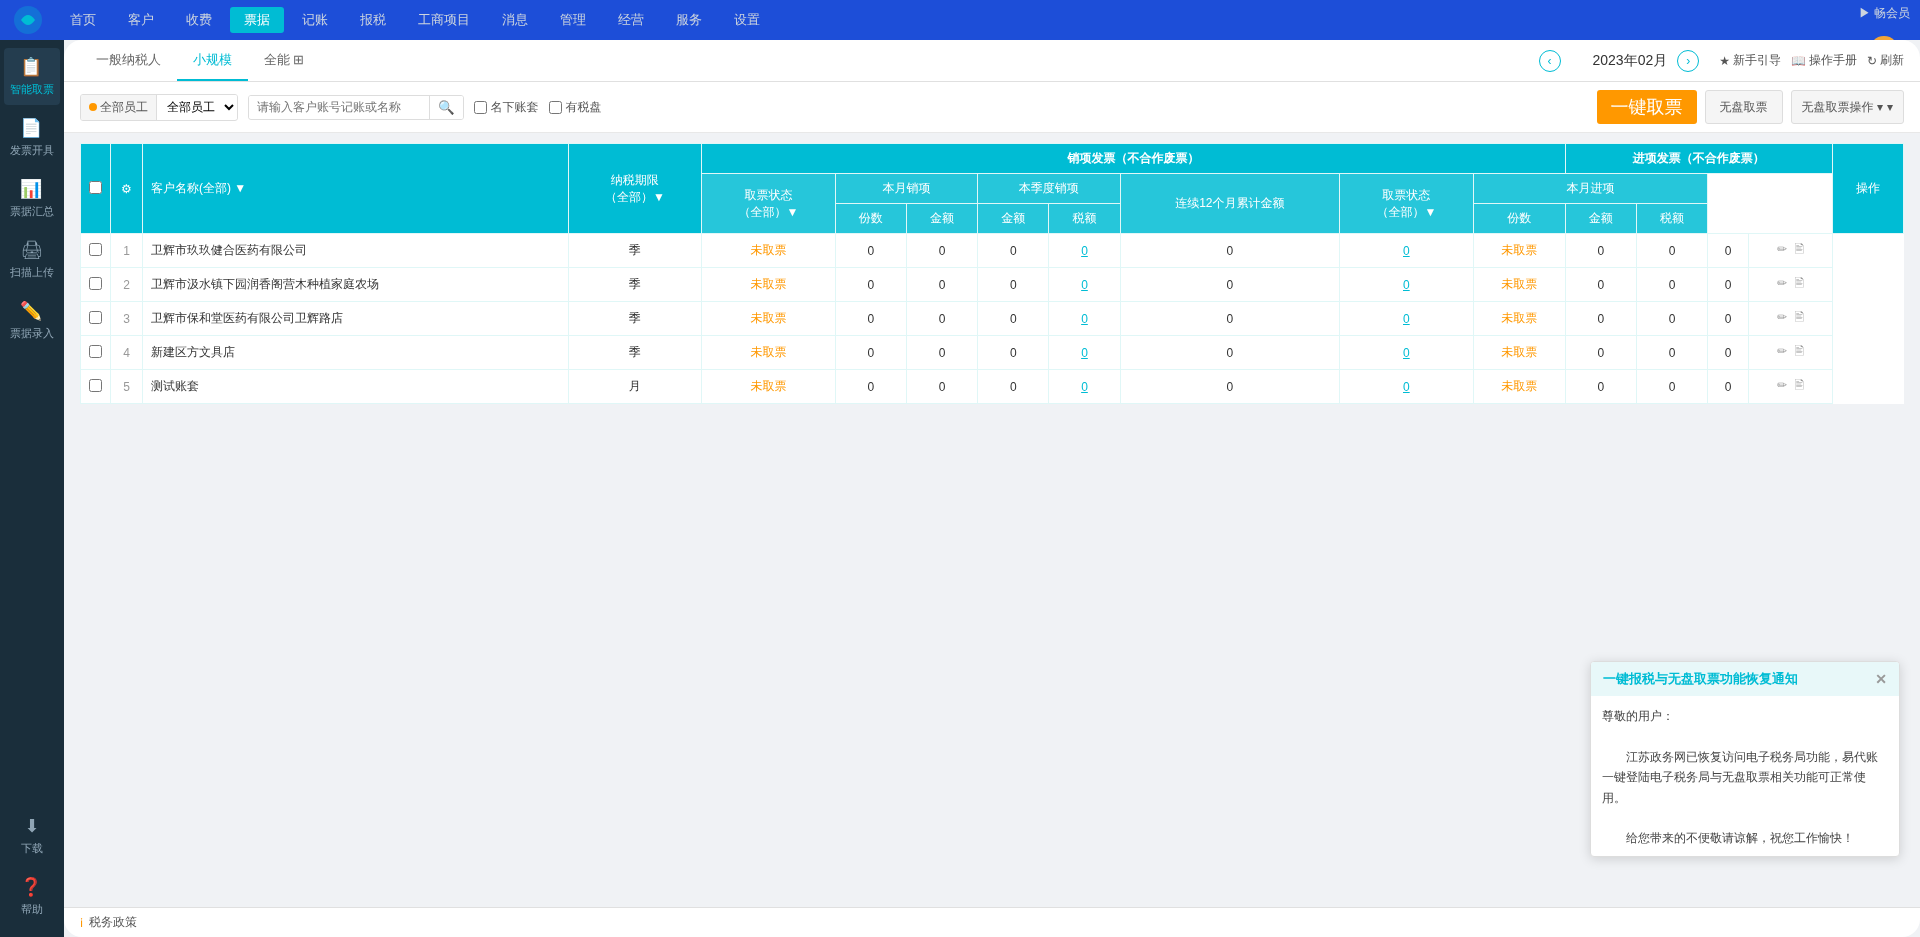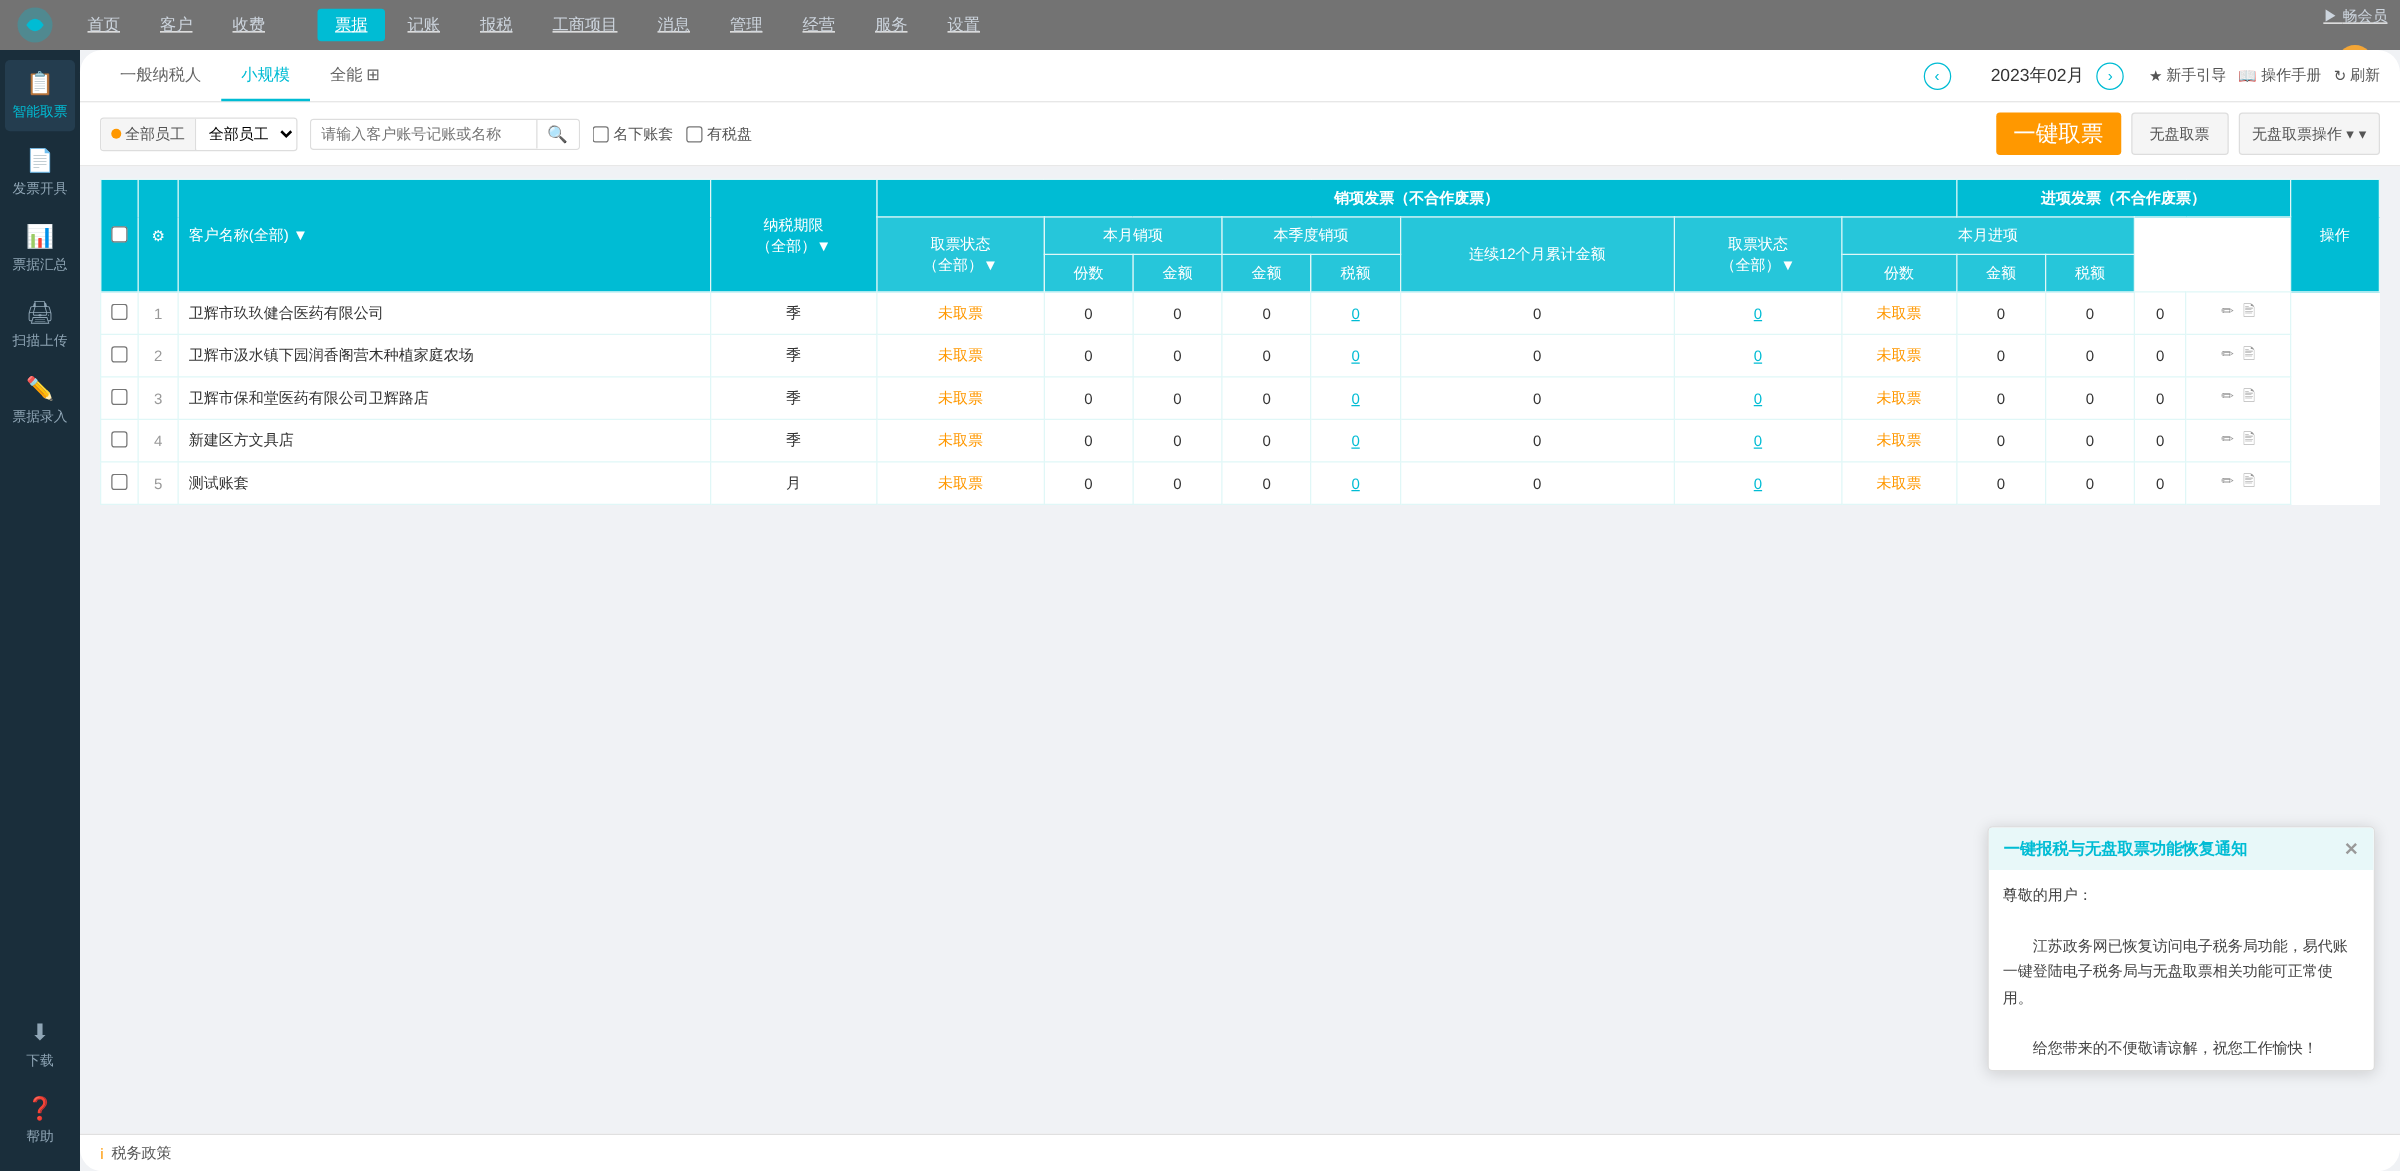--- a/index.html
+++ b/index.html
@@ -1,26 +1,25 @@
 <!DOCTYPE html>
 <html><head>
   <meta charset="utf-8">
   <style>
     * { box-sizing: border-box; margin: 0; padding: 0; }
     body { font-family: "Microsoft YaHei", Arial, sans-serif; font-size: 12px; background: #f0f2f5; color: #333; overflow: hidden; }
 
     
     .top-nav {
-      background: #737373;
+      background: #1d4ed8;
       height: 40px;
       display: flex;
       align-items: center;
       padding: 0 10px;
       color: #fff;
-      text-decoration: underline;
     }
     .top-nav .logo {
       width: 36px;
       height: 36px;
       margin-right: 10px;
       display: flex; align-items: center; justify-content: center;
     }
     .top-nav .logo svg { width: 30px; height: 30px; }
     .top-nav .nav-items {
       display: flex;
@@ -30,21 +29,20 @@
     .top-nav .nav-item {
       padding: 4px 14px;
       cursor: pointer;
       border-radius: 3px;
       font-size: 13px;
       color: #cdd5de;
     }
     .top-nav .nav-item.active {
       background: #00bcd4;
       color: #fff;
-      margin-left: 24px;
     }
     .top-nav .nav-right {
       display: flex;
       align-items: center;
       gap: 14px;
       font-size: 12px;
       color: #cdd5de;
       flex-direction: column;
     }
     .top-nav .nav-right span { cursor: pointer; }

